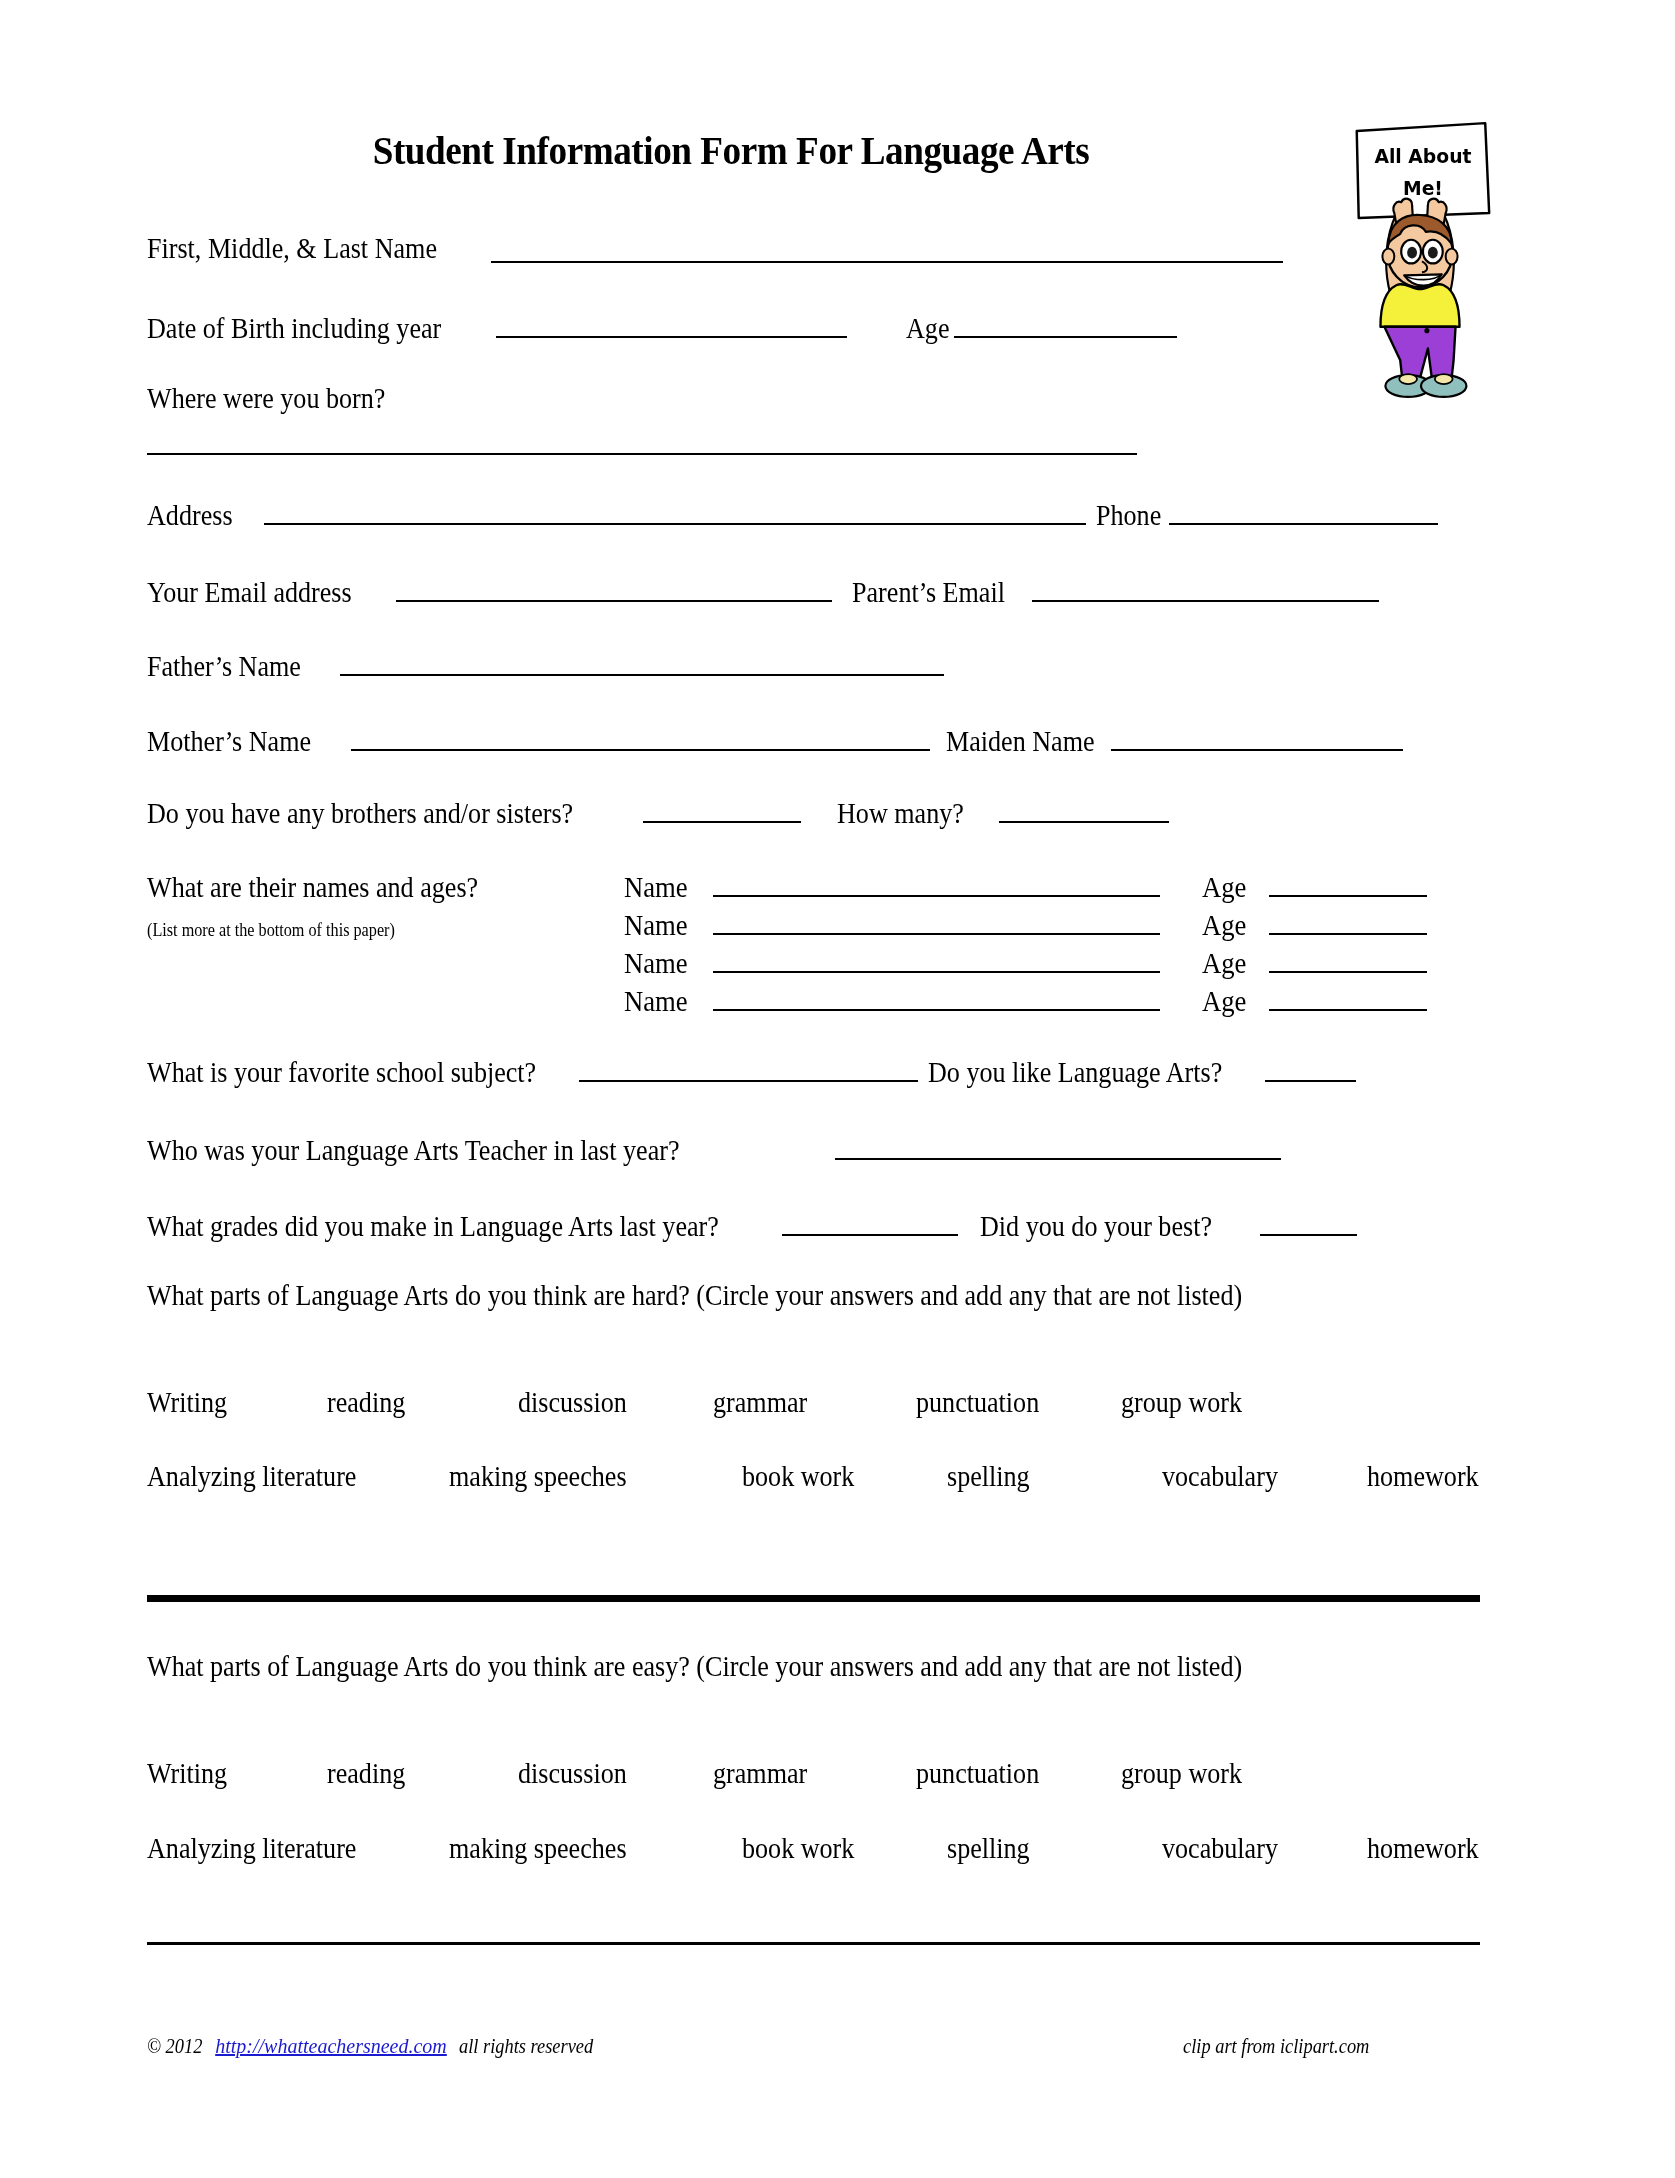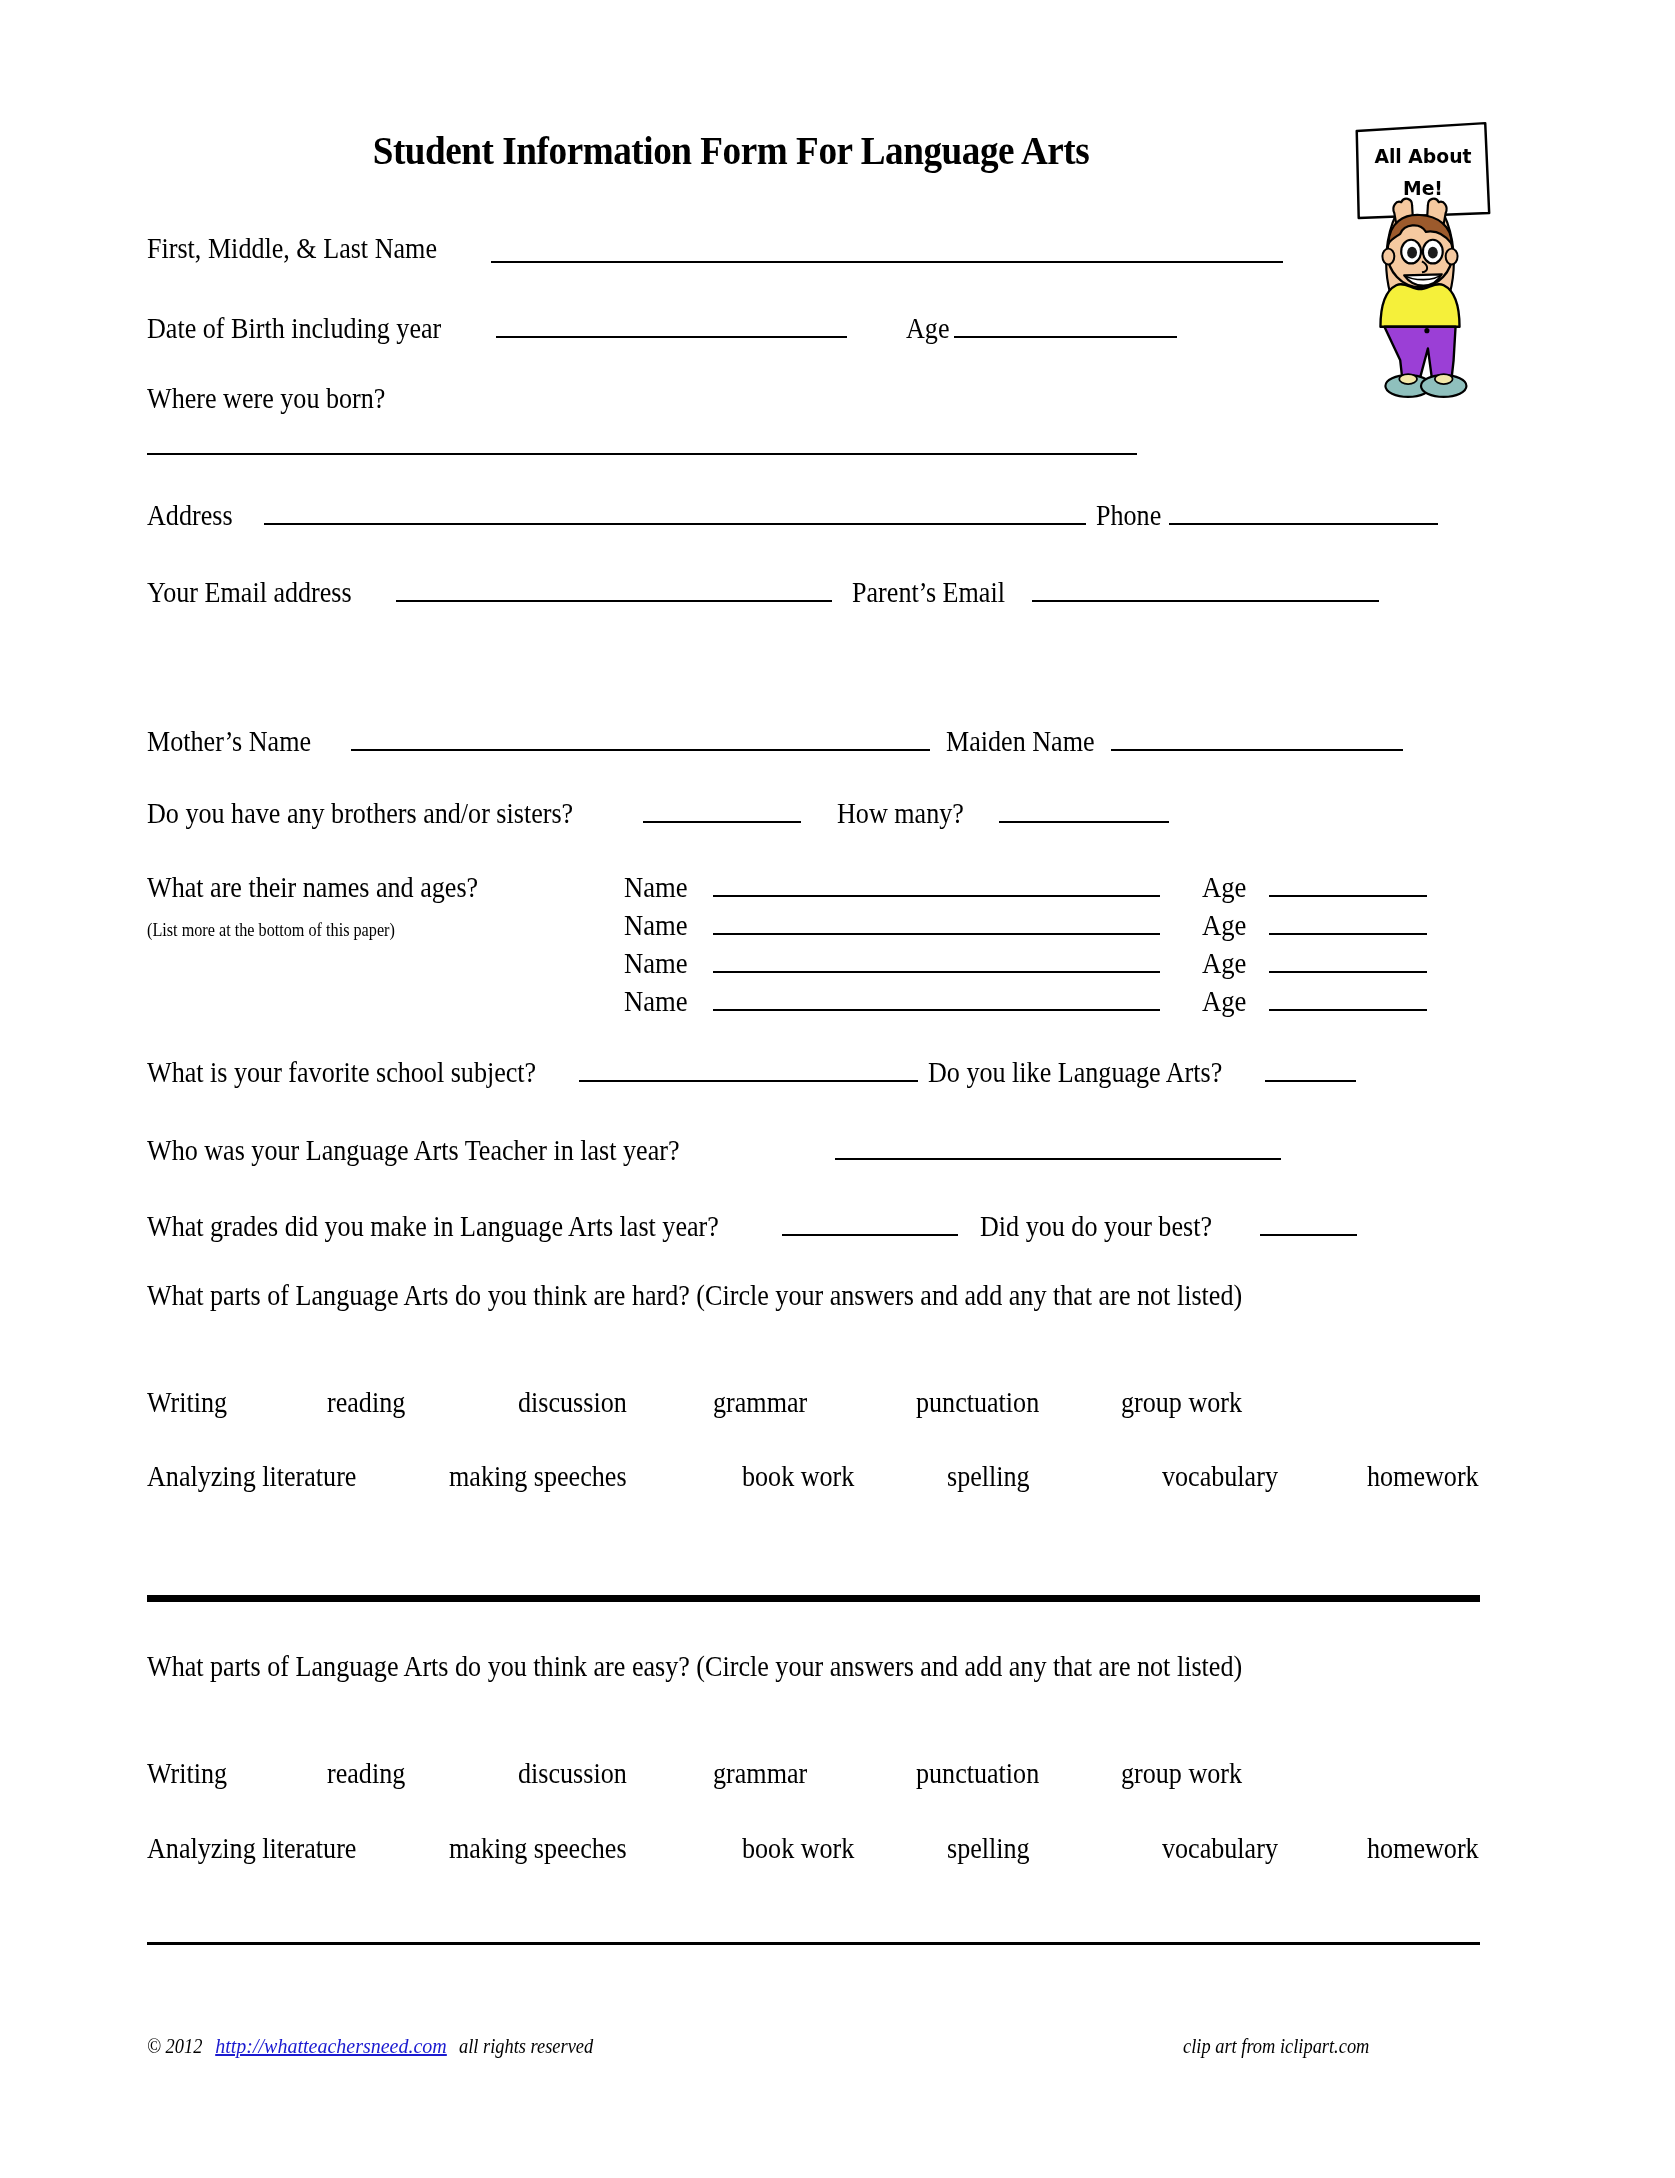--- a/index.html
+++ b/index.html
@@ -248,20 +248,25 @@
   <div class="row" style="top:574px;">
     <span class="lbl">Your Email address</span>
     <span class="gap-m"></span>
     <span class="blank" style="width:436px;"></span>
     <span class="gap-m" style="width:20px;"></span>
     <span class="lbl">Parent’s Email</span>
     <span class="gap-s"></span>
     <span class="blank" style="width:347px;"></span>
   </div>
 
+  <div class="row" style="top:648px;">
+    <span class="lbl">Father’s Name</span>
+    <span class="gap-m"></span>
+    <span class="blank" style="width:604px;"></span>
+  </div>
 
   <div class="row" style="top:795px;">
     <span class="lbl">Do you have any brothers and/or sisters?</span>
     <span class="gap-m"></span>
     <span class="blank" style="width:158px;"></span>
     <span class="gap-l" style="width:36px;"></span>
     <span class="lbl">How many?</span>
     <span class="gap-m"></span>
     <span class="blank" style="width:170px;"></span>
   </div>

